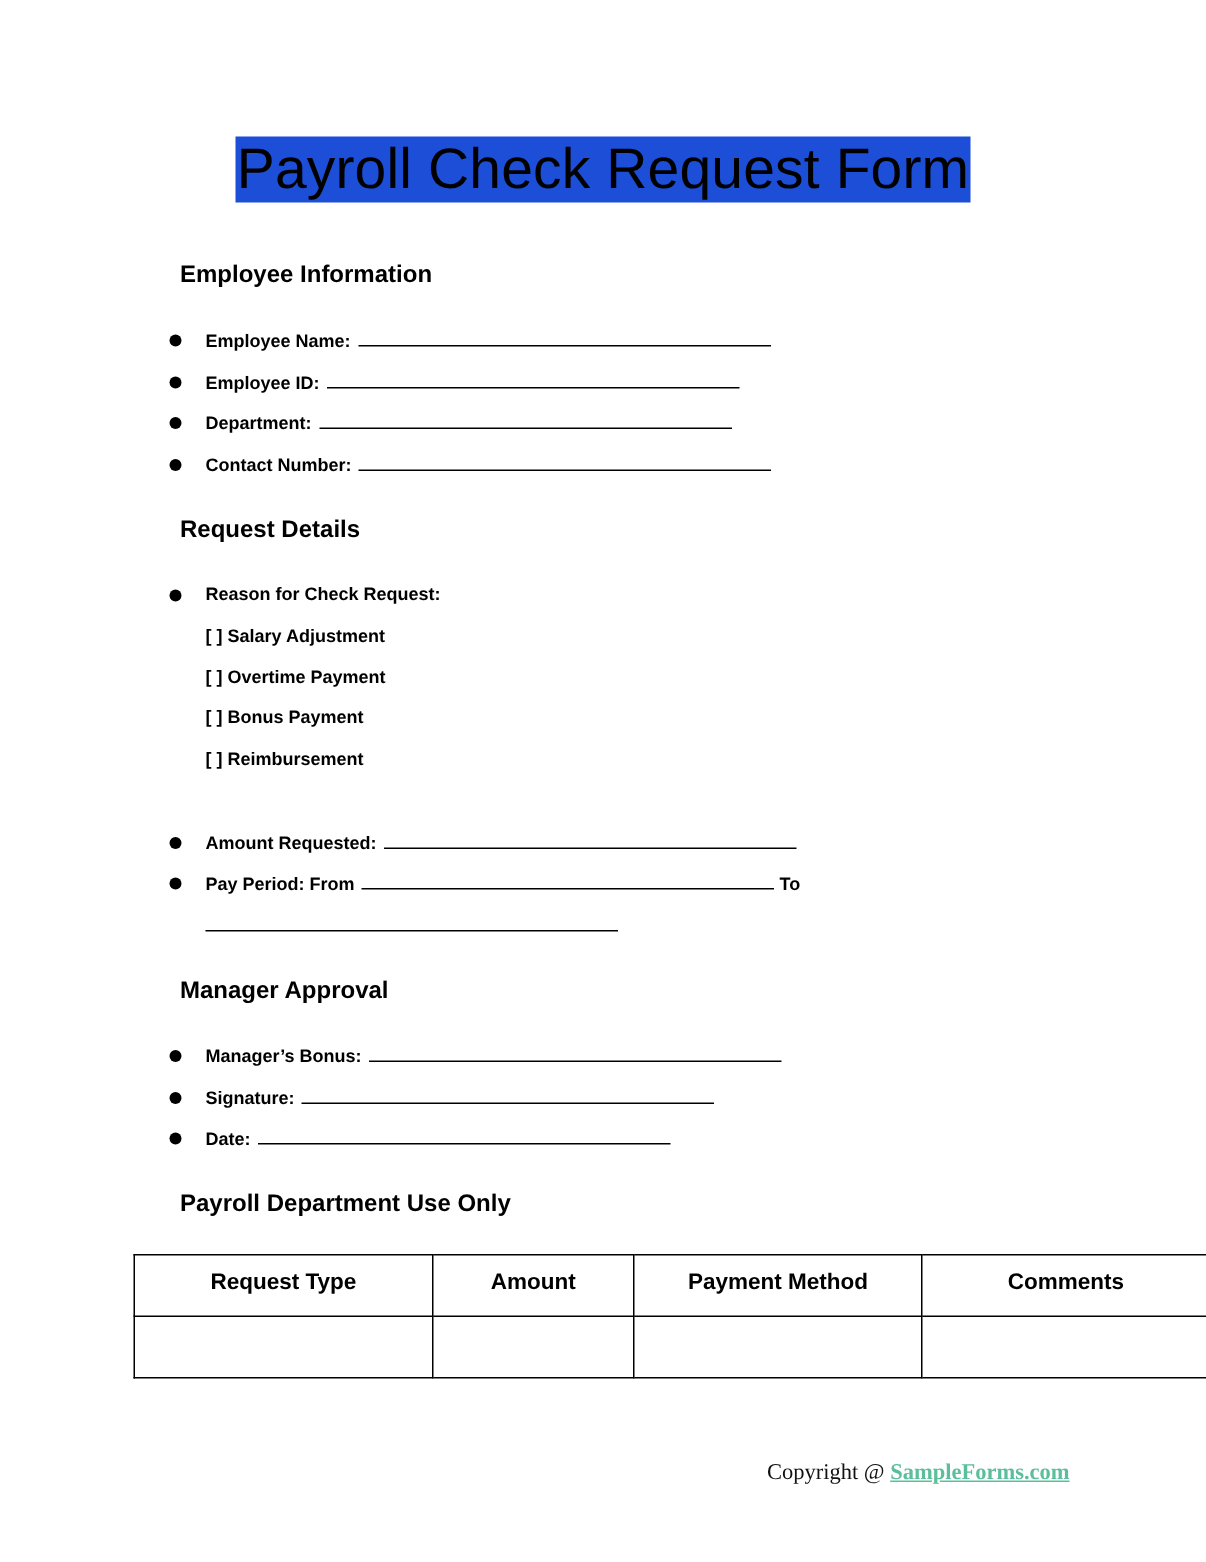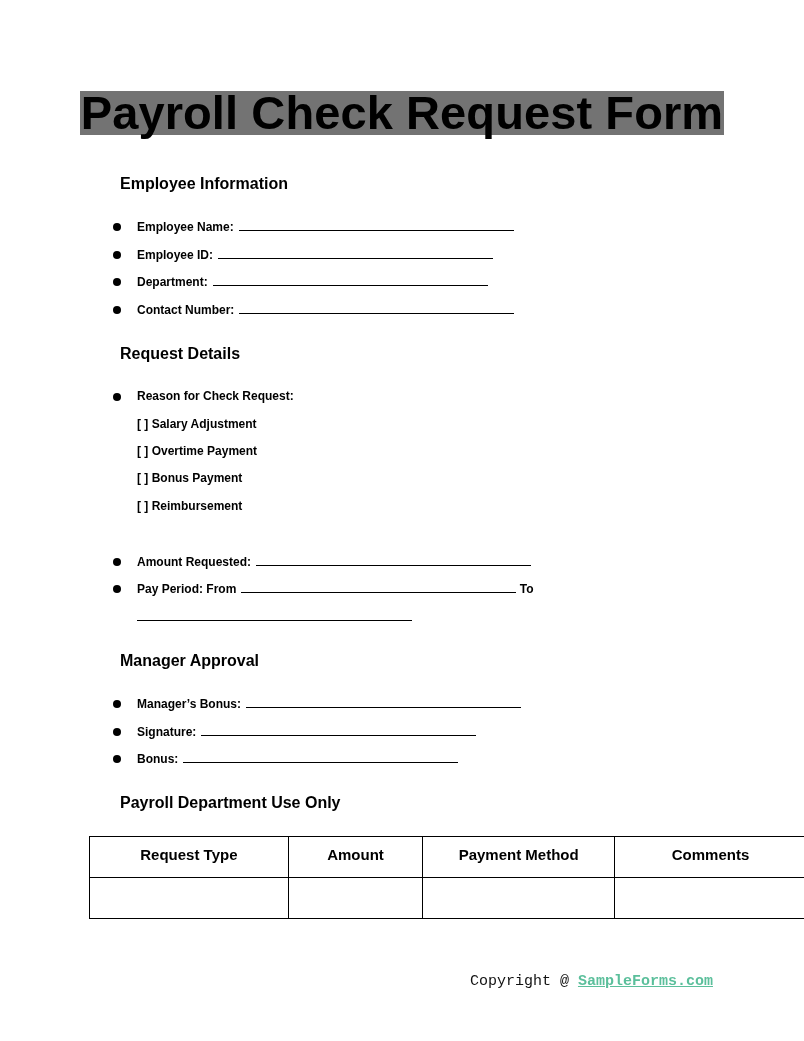--- a/index.html
+++ b/index.html
@@ -1,27 +1,27 @@
 <!DOCTYPE html>
 <html><head>
 <meta charset="utf-8">
 <style>
   html, body { margin: 0; padding: 0; background: #ffffff; }
   body { width: 804px; height: 1041px; position: relative; font-family: "Liberation Sans", sans-serif; color: #000; }
   .page { position: absolute; left: 0; top: 0; width: 804px; height: 1041px; }
   .title-wrap { position: absolute; left: 0; top: 91px; width: 804px; text-align: center; }
-  .title { display: inline-block; background: #737373; font-weight: bold; font-size: 47px; line-height: 44px; padding: 0 1px; letter-spacing: 0.1px; }
+  .title { display: inline-block; background: #1d4ed8; font-weight: normal; font-size: 38px; line-height: 44px; padding: 0 1px; letter-spacing: 0.1px; }
   .section-heading { position: absolute; left: 89px; font-weight: bold; font-size: 16px; line-height: 20px; margin-left: 31px; }
   .line { position: absolute; left: 137px; font-weight: bold; font-size: 12px; line-height: 20px; white-space: nowrap; }
   .bullet { position: absolute; left: 113px; width: 8px; height: 8px; border-radius: 50%; background: #000; }
   .blank { display: inline-block; border-bottom: 1.3px solid #000; height: 14px; vertical-align: baseline; margin-left: 5px; }
   table.payroll { position: absolute; left: 89px; top: 836px; width: 718px; border-collapse: collapse; }
   table.payroll th, table.payroll td { border: 1px solid #000; font-size: 15px; font-weight: bold; height: 40px; padding: 0; text-align: center; vertical-align: top; }
   table.payroll th span { display: block; padding-top: 9px; }
-  .footer { position: absolute; right: 91px; top: 972px; font-size: 15px; line-height: 20px; font-family: Liberation Mono, monospace; color: #111; }
+  .footer { position: absolute; right: 91px; top: 972px; font-size: 15px; line-height: 20px; font-family: Liberation Serif, serif; color: #111; }
   .footer a { color: #5bbf9b; font-weight: bold; text-decoration: underline; }
 </style>
 </head>
 <body>
 
 <div class="page">
 
   <div class="title-wrap">
     <span class="title">Payroll Check Request Form</span>
   </div>
@@ -87,21 +87,21 @@
     <span>Manager’s Bonus:</span><span class="blank" style="width:275px"></span>
   </div>
 
   <div class="bullet" style="top:728px"></div>
   <div class="line" style="top:721px">
     <span>Signature:</span><span class="blank" style="width:275px"></span>
   </div>
 
   <div class="bullet" style="top:755px"></div>
   <div class="line" style="top:748px">
-    <span>Bonus:</span><span class="blank" style="width:275px"></span>
+    <span>Date:</span><span class="blank" style="width:275px"></span>
   </div>
 
   <div class="section-heading" style="top:793px">Payroll Department Use Only</div>
 
   <table class="payroll">
     <colgroup>
       <col style="width:173px">
         <col style="width:117px">
         <col style="width:167px">
         <col style="width:167px">

